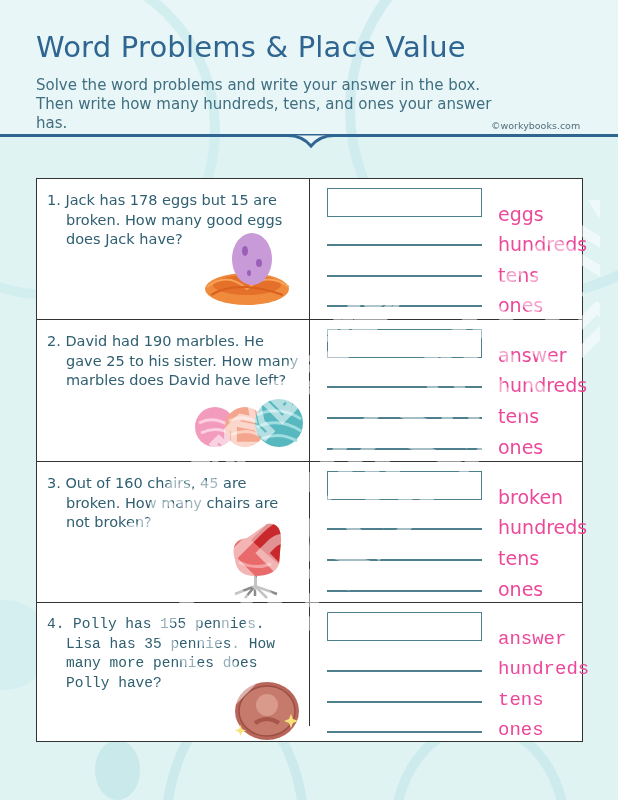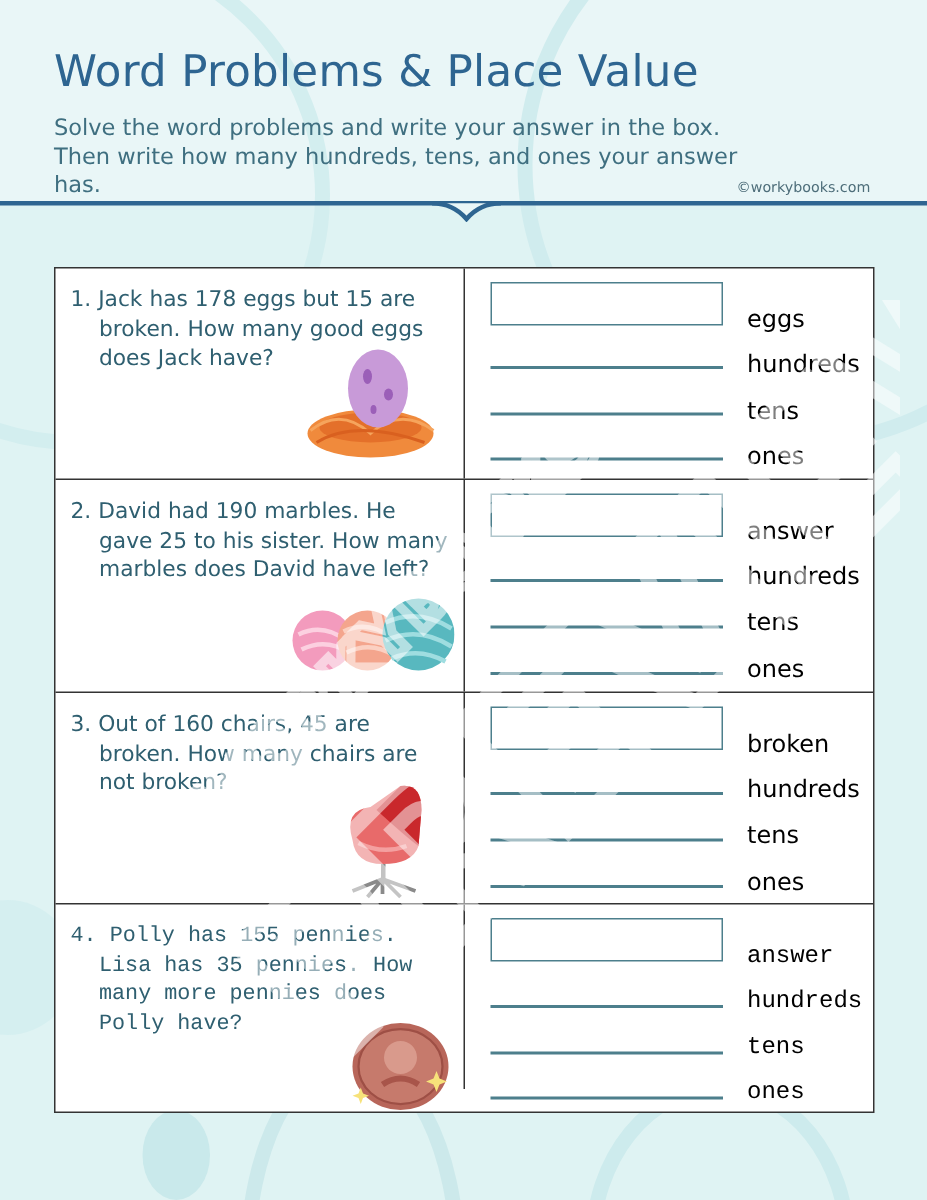--- a/index.html
+++ b/index.html
@@ -48,21 +48,21 @@
     padding-left:19px; text-indent:-19px;
   }
   .answer-box {
     position:absolute; left:17px; top:9px; width:155px; height:29px;
     border:1.5px solid #4d7f8c; box-sizing:border-box; background:#fff;
   }
   .line {
     position:absolute; left:17px; width:155px; height:1.5px; background:#4d7f8c;
   }
   .lbl {
-    position:absolute; left:188px; font-size:16px; color:#000000;
+    position:absolute; left:188px; font-size:19px; color:#ec4899;
   }
   .pic { position:absolute; }
   .watermark {
     position:absolute; left:40px; top:200px; width:560px; height:560px;
     pointer-events:none; opacity:0.55;
   }
 </style>
 </head>
 <body>
 

